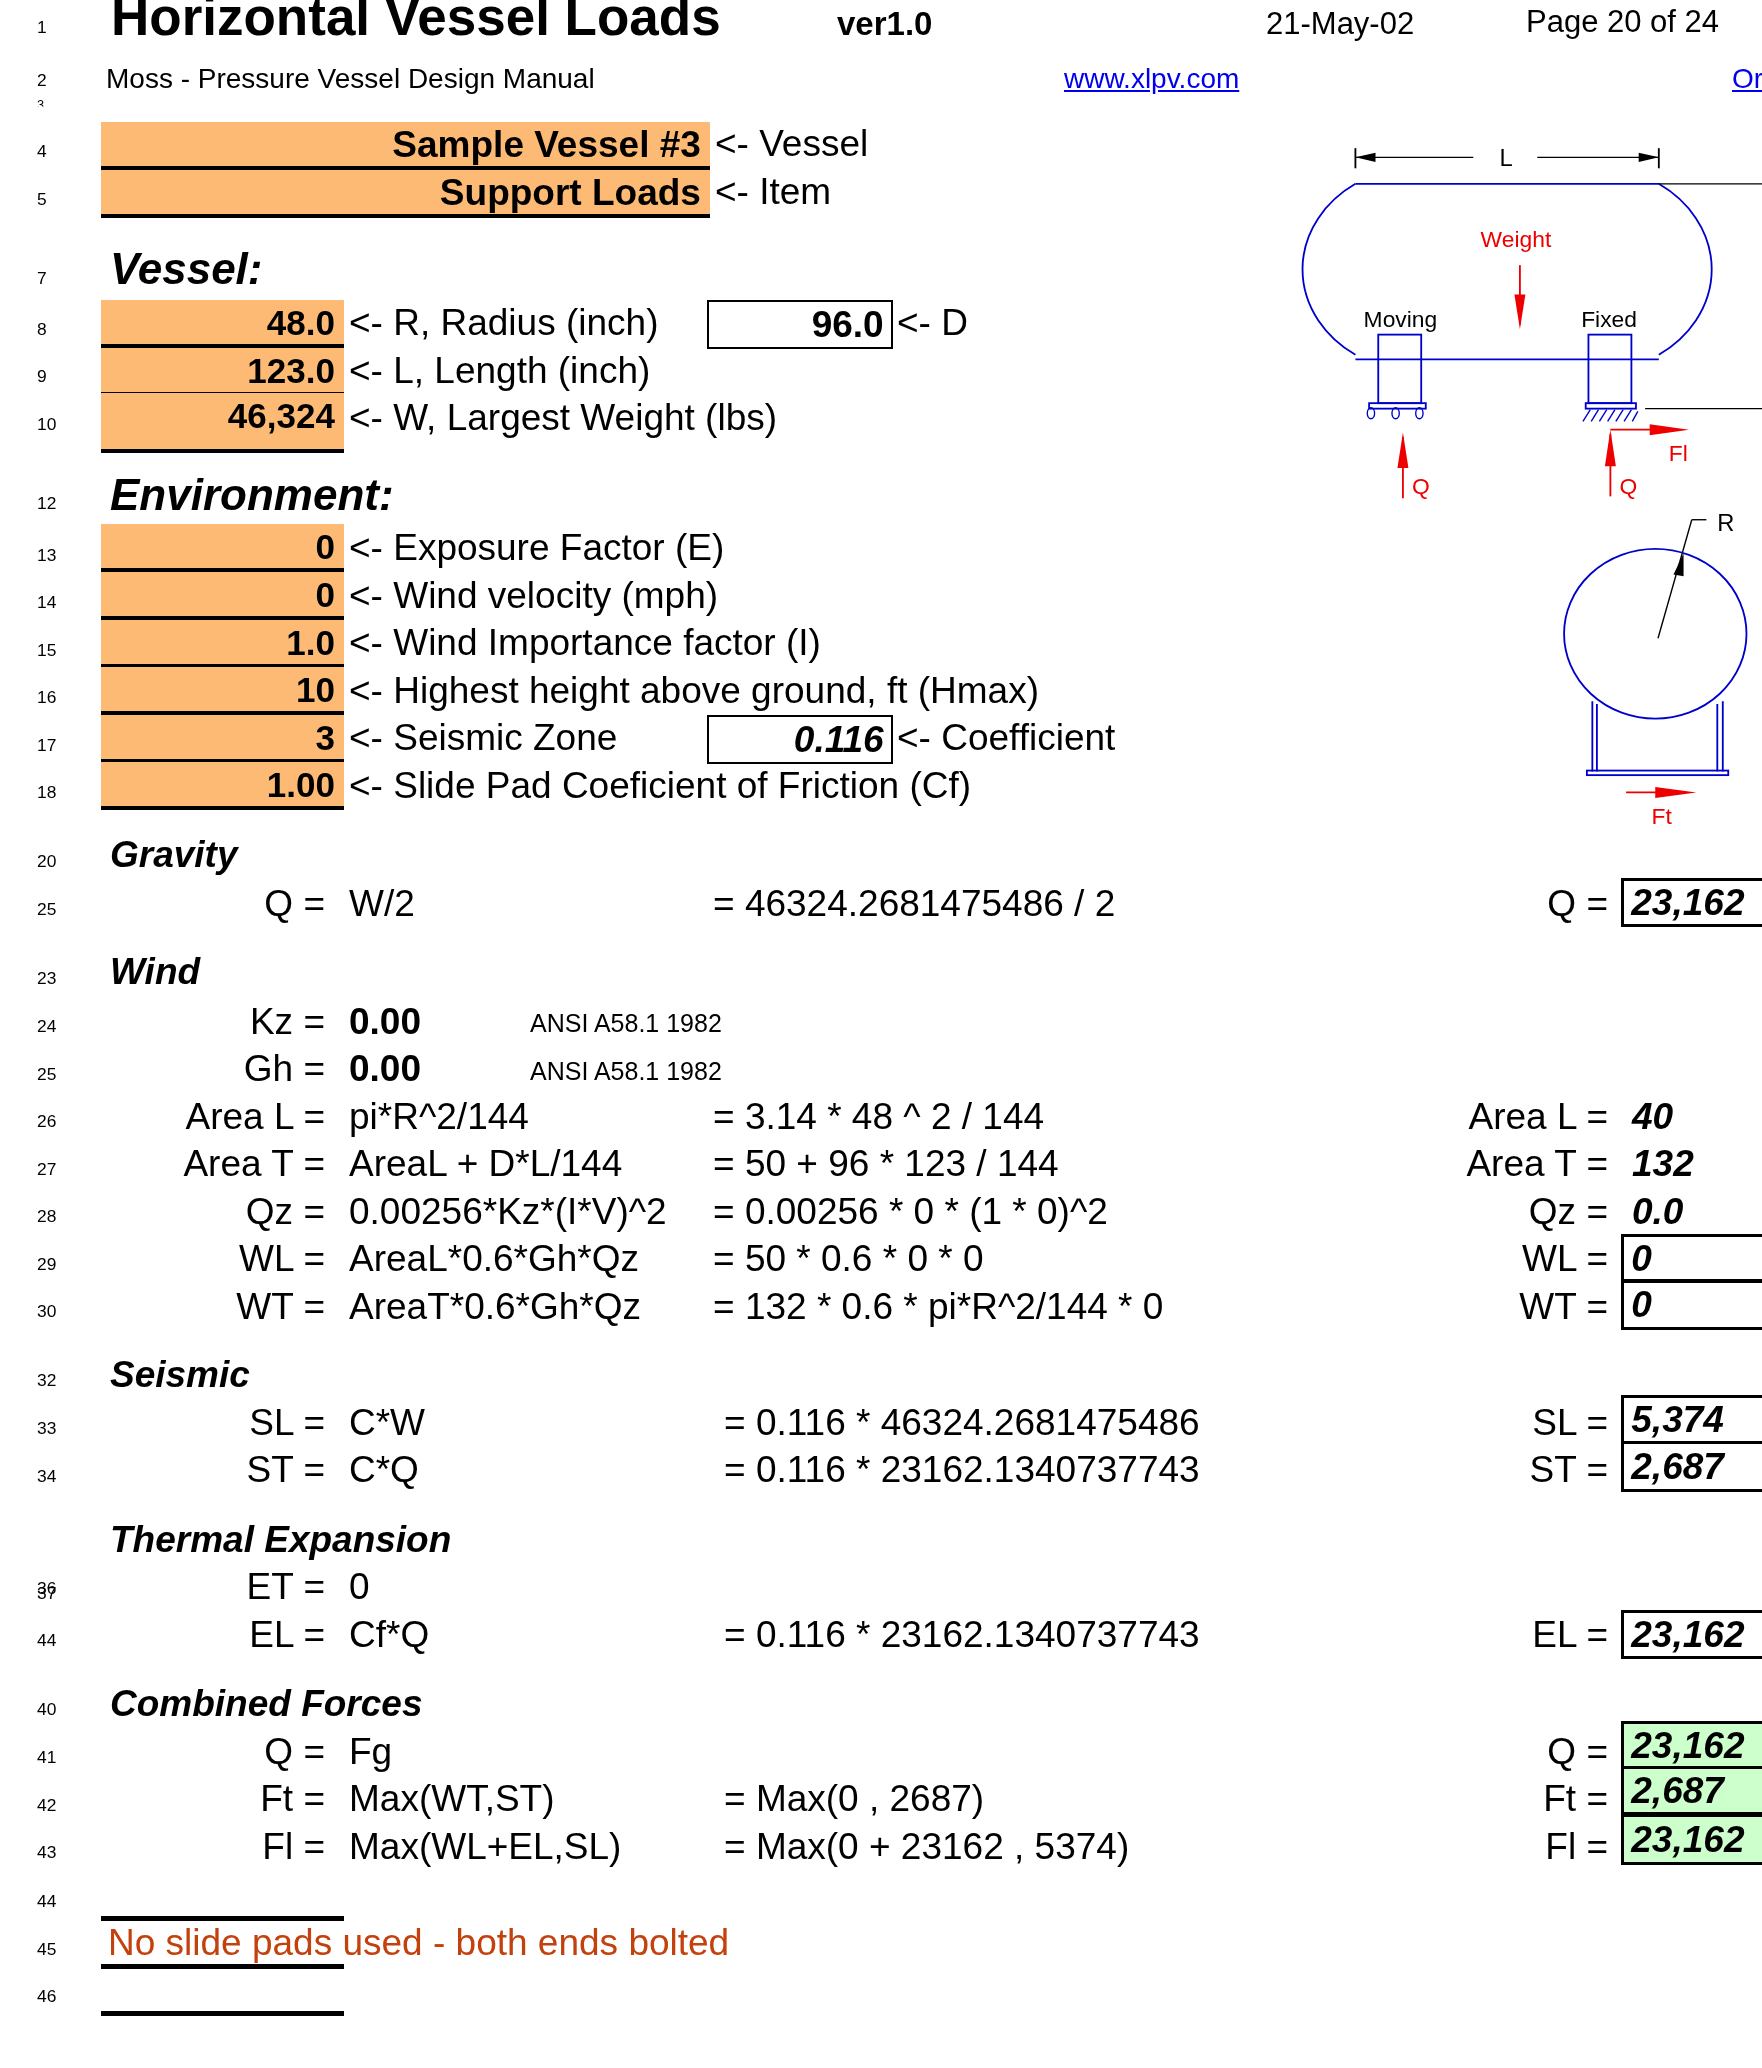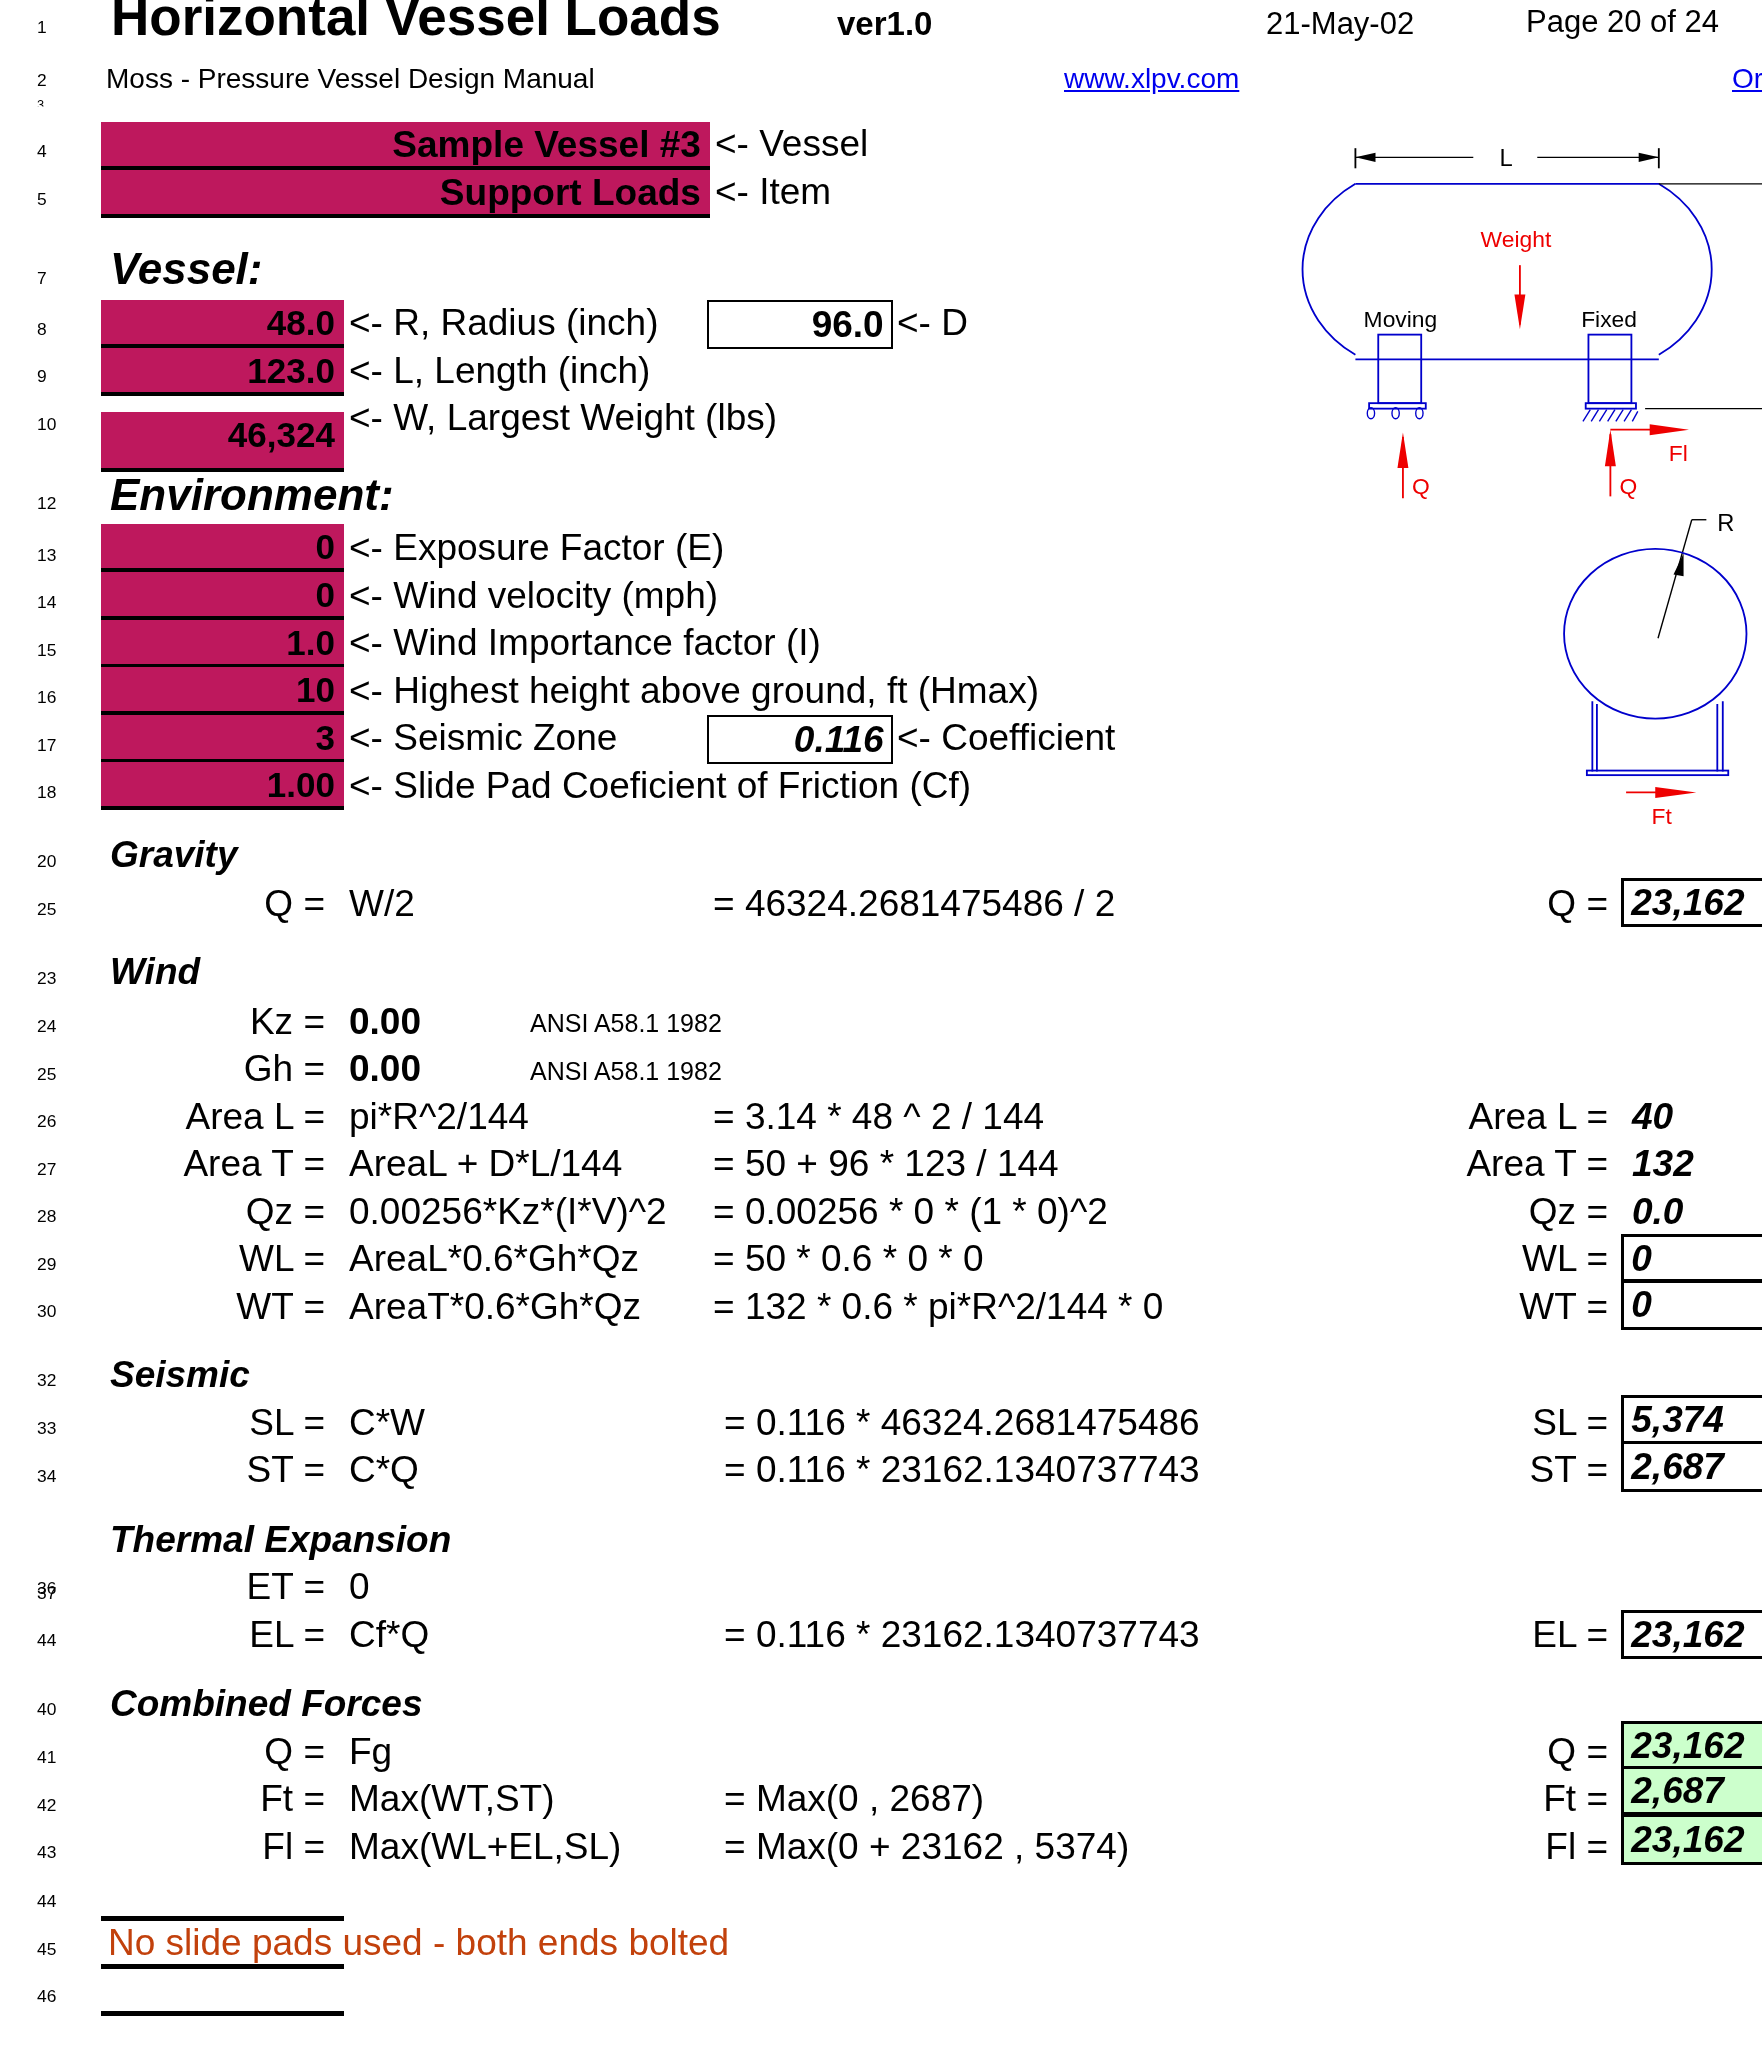--- a/index.html
+++ b/index.html
@@ -5,21 +5,21 @@
   html, body { margin:0; padding:0; background:#ffffff; }
   body { width:1763px; height:2069px; position:relative; overflow:hidden;
          font-family:"Liberation Sans", sans-serif; color:#000; }
   .abs { position:absolute; white-space:nowrap; }
   .rownum { position:absolute; left:37px; width:46px; text-align:left; font-size:17.4px; color:#000; transform:translateY(-50%); }
   .title { font-size:53px; font-weight:bold; }
   .ver { font-size:33px; font-weight:bold; }
   .hdr { font-size:31px; }
   .sub { font-size:28px; }
   .link { color:#0000ee; text-decoration:underline; font-size:28px; }
-  .yellow { position:absolute; background:#be185d; border-bottom:4.6px solid #000; box-sizing:border-box; text-align:right;
+  .yellow { position:absolute; background:#fdba74; border-bottom:4.6px solid #000; box-sizing:border-box; text-align:right;
             font-weight:bold; font-size:35px; padding-right:9.1px; }
   .yellow-wide { font-size:37px; }
   .lbl { font-size:37px; }
   .section { font-size:44px; font-weight:bold; font-style:italic; }
   .subsection { font-size:37px; font-weight:bold; font-style:italic; }
   .boxed { position:absolute; border:2.7px solid #000; box-sizing:border-box; text-align:right; font-weight:bold; font-size:37px; padding-right:7.3px; }
   .eq-lhs { position:absolute; text-align:right; font-size:37px; width:238px; }
   .eq-formula { position:absolute; font-size:37px; }
   .eq-sub { position:absolute; font-size:37px; }
   .small { font-size:25px; }
@@ -91,21 +91,21 @@
 <div class="abs section v" style="left:110px;top:269px">Vessel:</div>
 
 <div class="yellow" style="left:101px;top:300px;width:243px;height:48px;line-height:46px">48.0</div>
 <div class="abs lbl v" style="left:349px;top:323px">&lt;- R, Radius (inch)</div>
 <div class="boxed" style="left:707px;top:300px;width:186px;height:49px;line-height:46px">96.0</div>
 <div class="abs lbl v" style="left:897px;top:323px">&lt;- D</div>
 
 <div class="yellow" style="left:101px;top:348px;width:243px;height:48px;line-height:46px">123.0</div>
 <div class="abs lbl v" style="left:349px;top:371px">&lt;- L, Length (inch)</div>
 
-<div class="yellow" style="left:101px;top:412px;width:243px;height:60px;line-height:46px">46,324</div>
+<div class="yellow" style="left:101px;top:393px;width:243px;height:60px;line-height:46px">46,324</div>
 <div class="abs lbl v" style="left:349px;top:418px">&lt;- W, Largest Weight (lbs)</div>
 
 <div class="abs section v" style="left:110px;top:495px">Environment:</div>
 
 <div class="yellow" style="left:101px;top:524px;width:243px;height:48px;line-height:46px">0</div>
 <div class="abs lbl v" style="left:349px;top:548px">&lt;- Exposure Factor (E)</div>
 
 <div class="yellow" style="left:101px;top:572px;width:243px;height:48px;line-height:46px">0</div>
 <div class="abs lbl v" style="left:349px;top:596px">&lt;- Wind velocity (mph)</div>
 

